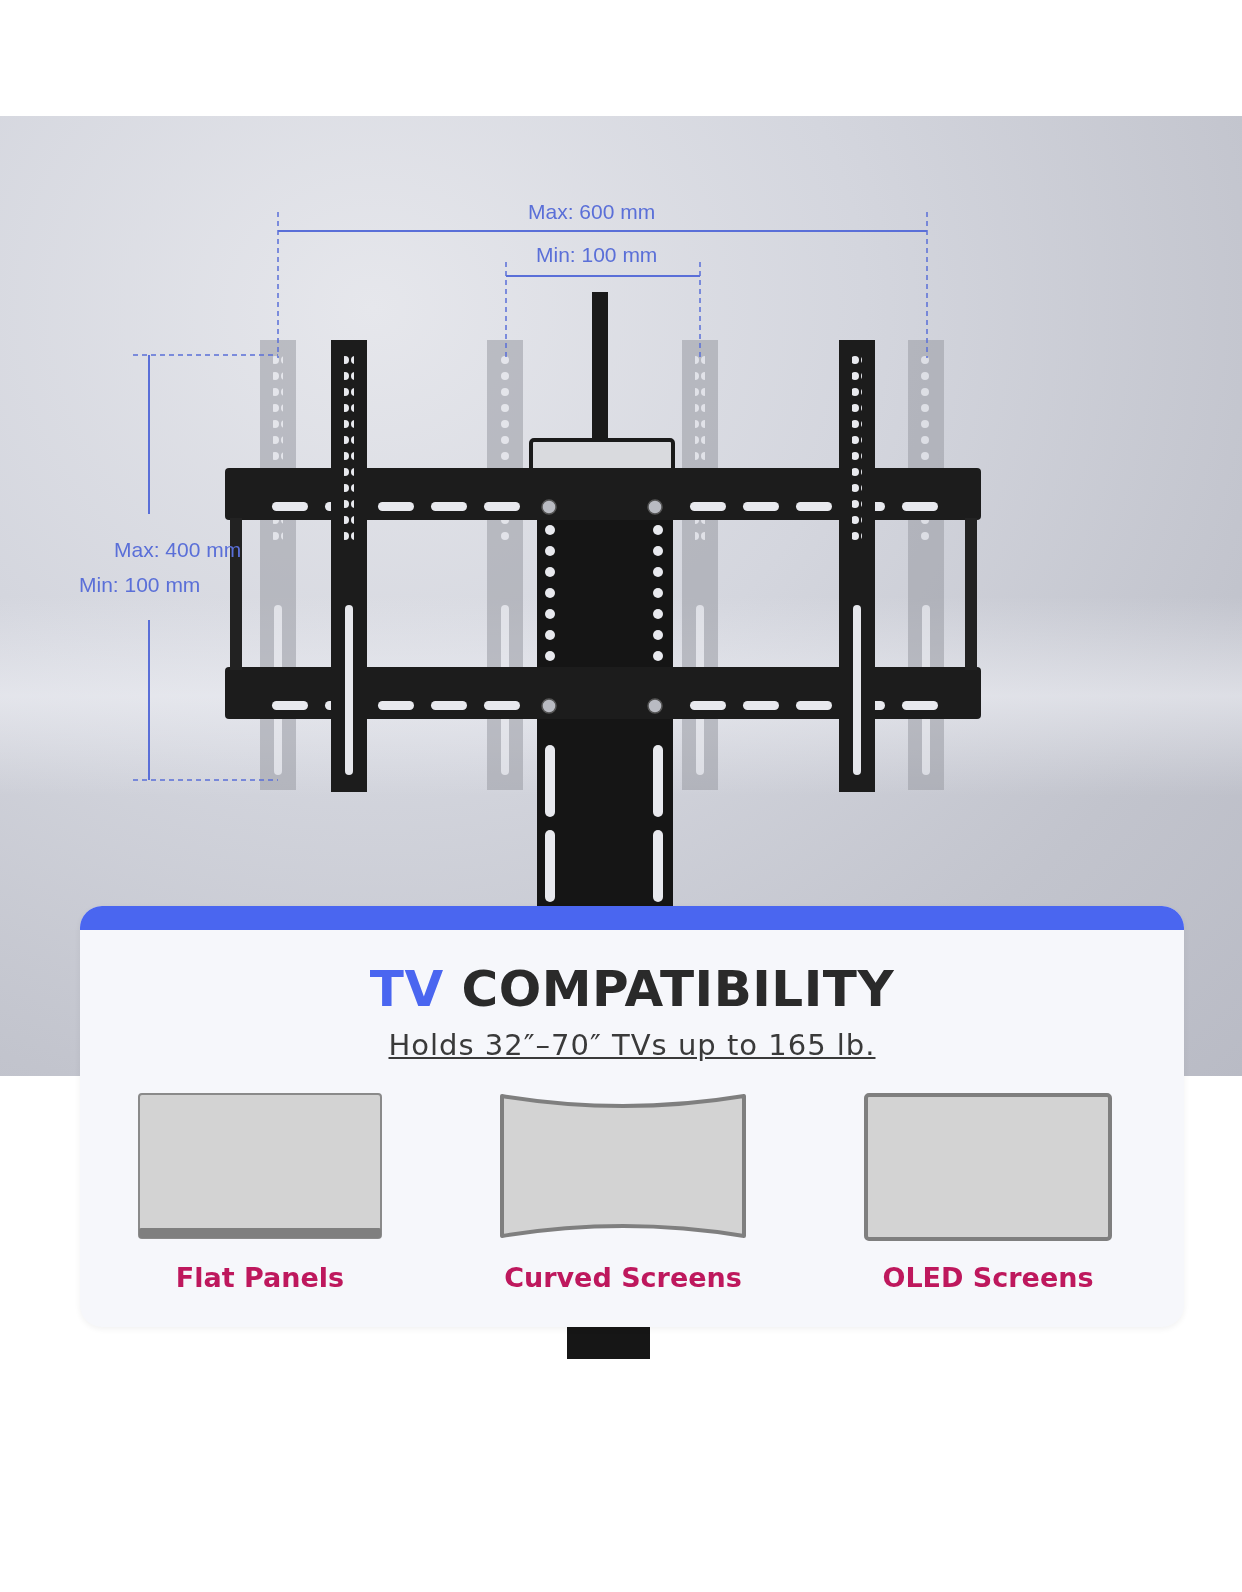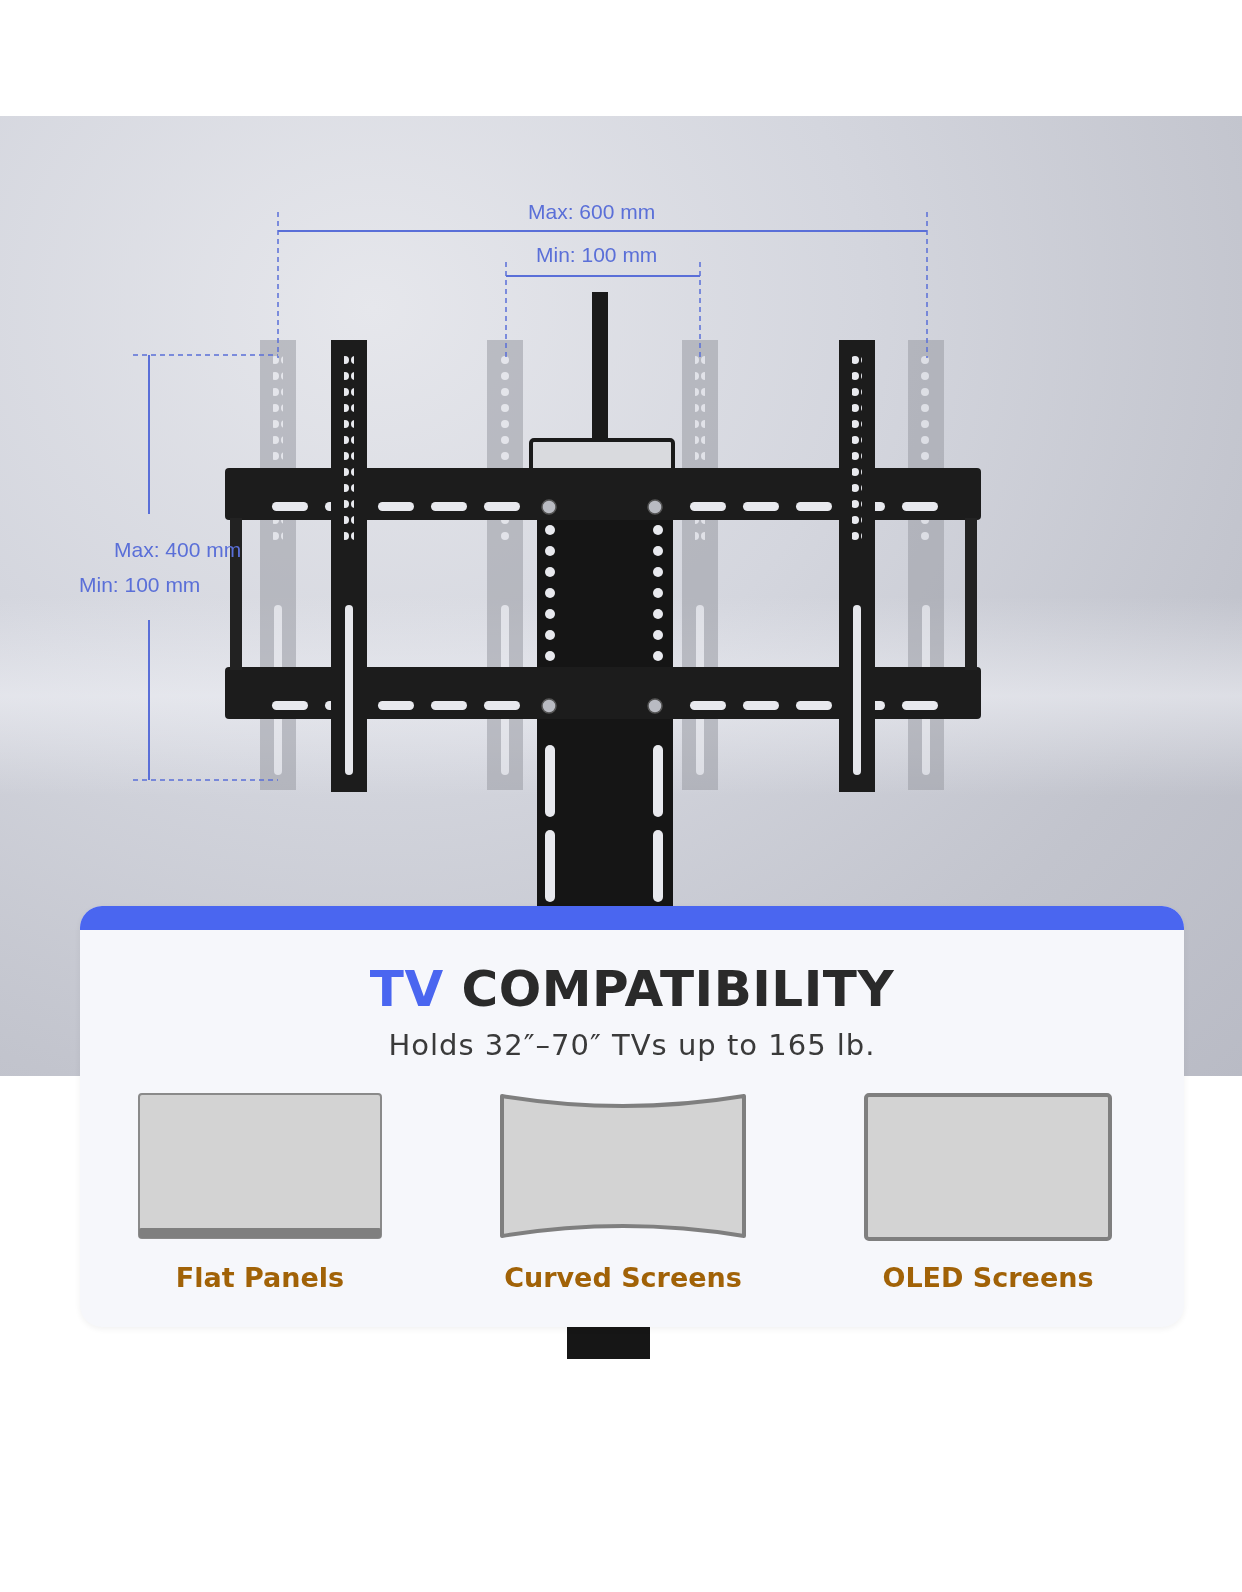--- a/index.html
+++ b/index.html
@@ -31,27 +31,27 @@
   .card-bar { position: absolute; left: 0; top: 0; width: 100%; height: 24px; background: #4a66f0; }
 
   .title {
     position: absolute; left: 0; top: 54px; width: 100%; text-align: center;
     font-family: "DejaVu Sans", sans-serif; font-weight: bold; font-size: 50px;
     letter-spacing: 0.5px; color: #2a2a2a;
   }
   .title .accent { color: #4a66f0; }
   .subtitle {
     position: absolute; left: 0; top: 122px; width: 100%; text-align: center;
-    font-family: "DejaVu Sans", sans-serif; font-size: 29px; color: #3a3a3a; letter-spacing: 1px;
+    font-family: "DejaVu Sans", sans-serif; font-size: 29px; color: #3a3a3a; letter-spacing: 1px; text-decoration: underline;
   }
 
   .type-item { position: absolute; top: 186px; width: 260px; height: 210px; }
   .type-label {
     position: absolute; left: 0; top: 170px; width: 100%; text-align: center;
-    font-family: "DejaVu Sans", sans-serif; font-weight: bold; font-size: 27px; color: #a16207;
+    font-family: "DejaVu Sans", sans-serif; font-weight: bold; font-size: 27px; color: #be185d;
   }
   .type-icon { position: absolute; left: 0; top: 0; }
 
   .post-bottom { position: absolute; left: 567px; top: 1327px; width: 83px; height: 32px; background: #161616; }
 </style>
 </head>
 <body>
 
 <div class="scene">
   <div class="haze"></div>

